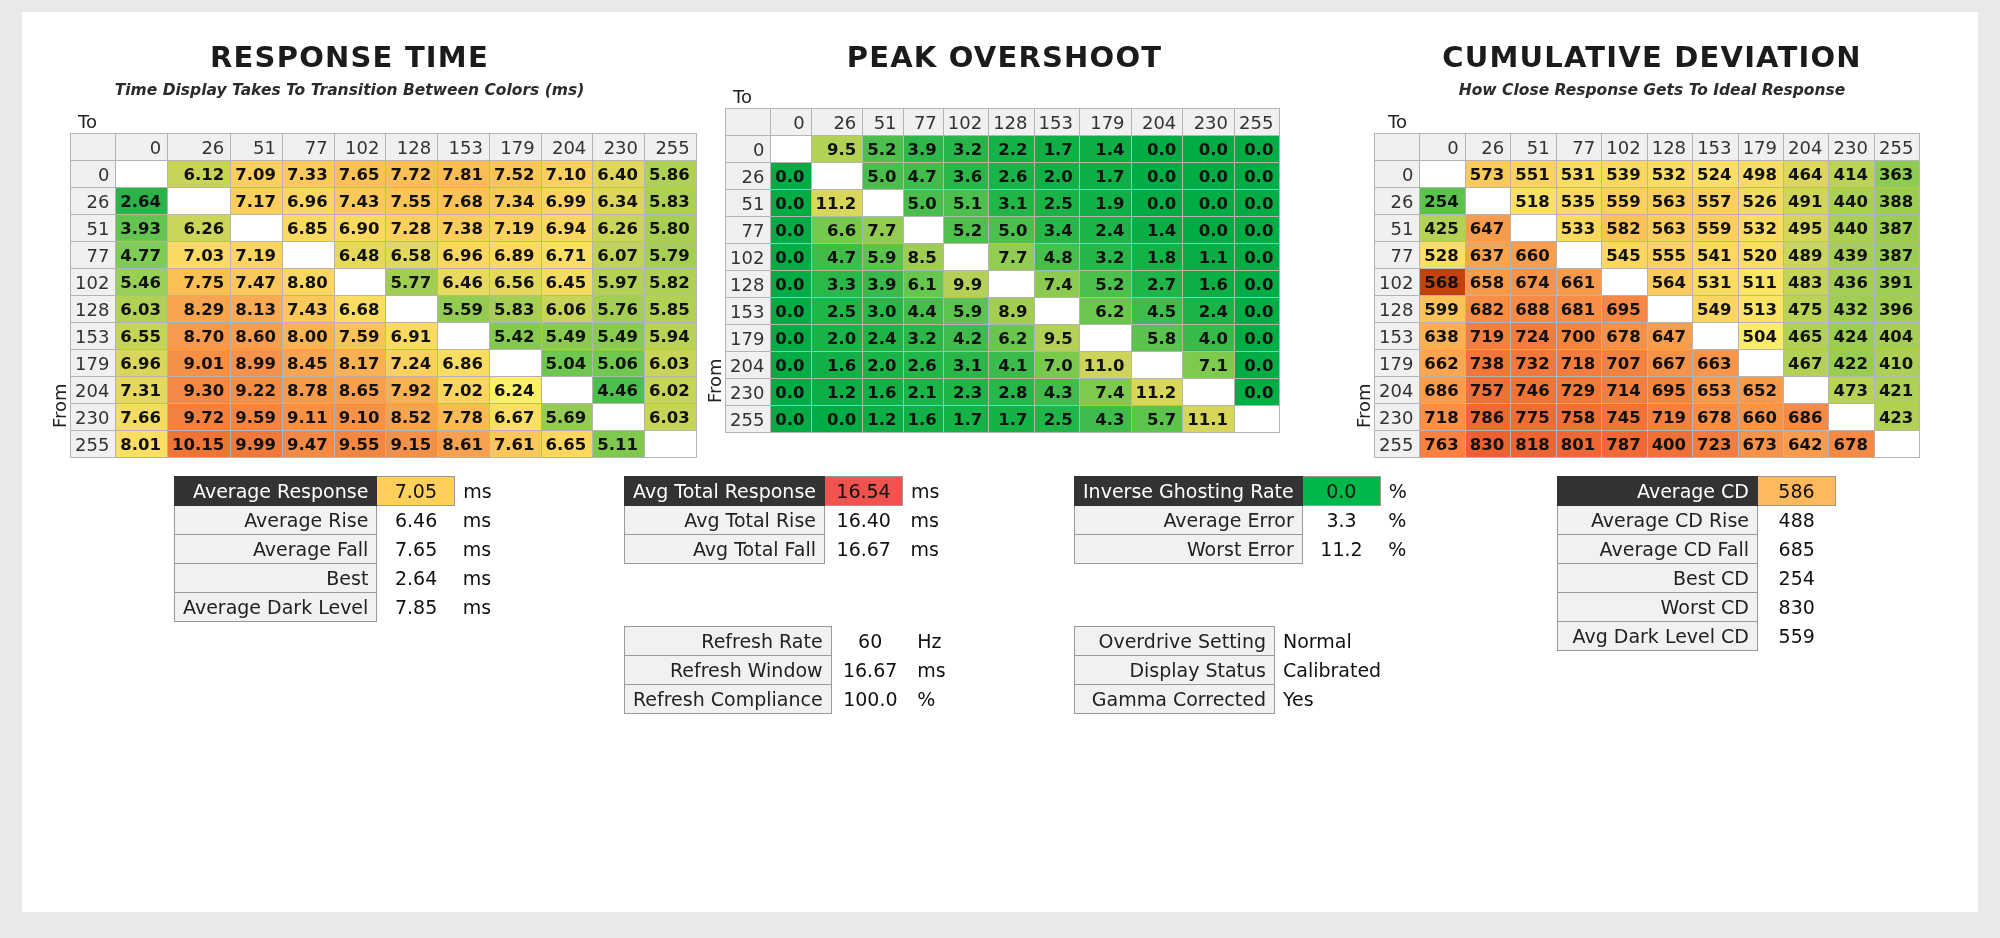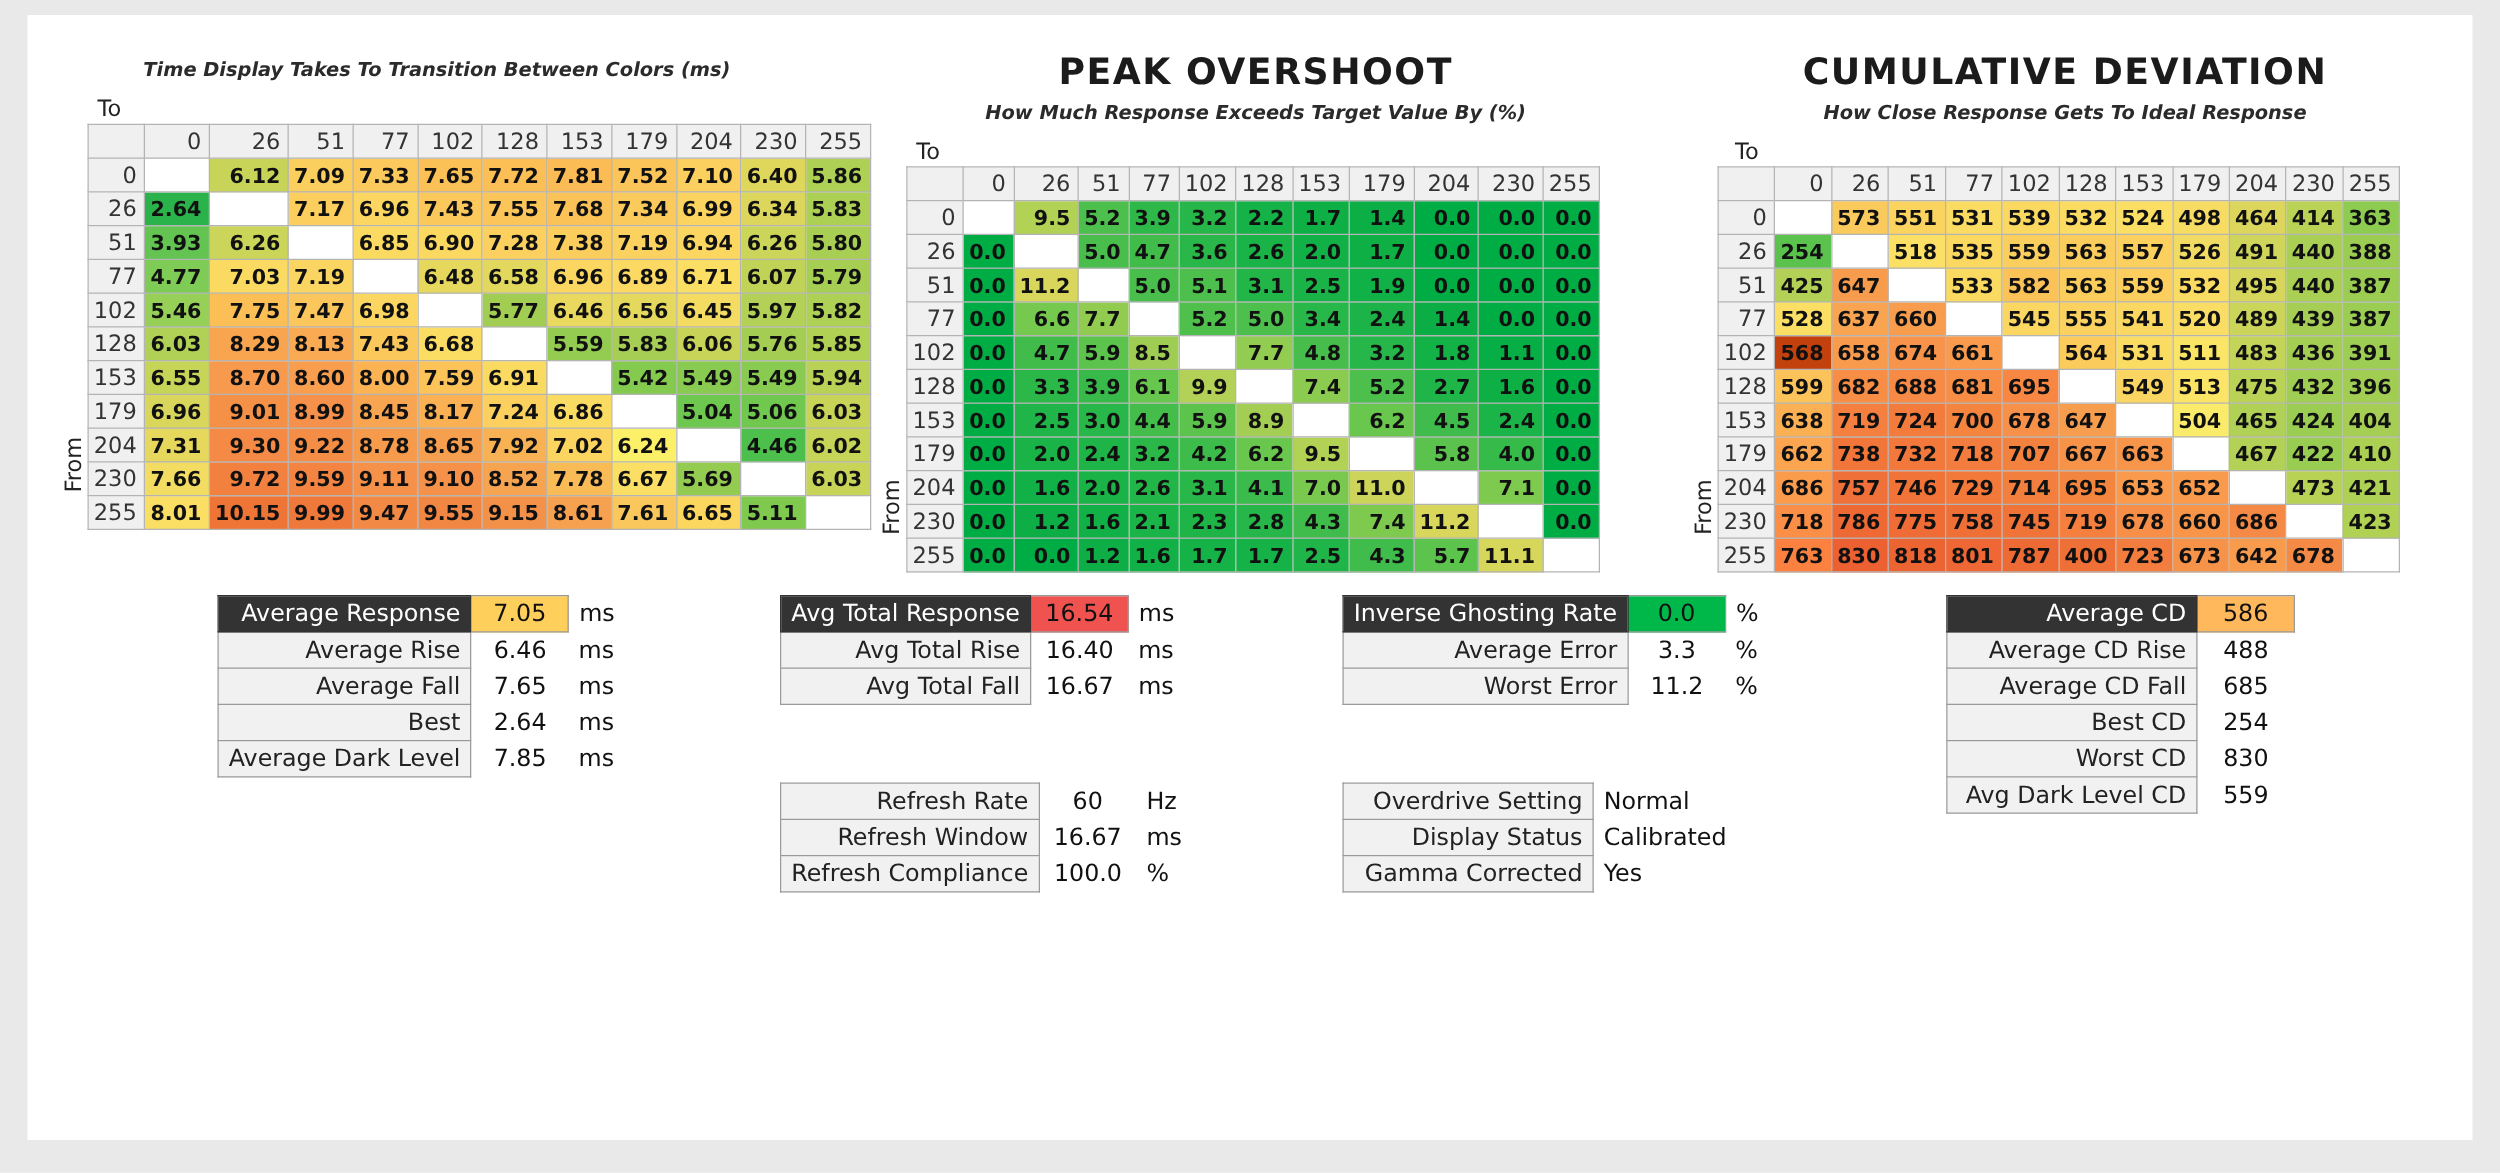--- a/index.html
+++ b/index.html
@@ -174,20 +174,21 @@
   }
 </style>
 </head>
 <body>
 
 <div id="page">
 
   <div class="panels">
 
     <div class="panel" style="width:655px;">
+      <div class="panel-title">RESPONSE TIME</div>
       <div class="panel-sub">Time Display Takes To Transition Between Colors (ms)</div>
       <span class="to-label">To</span>
       <div class="matrix-wrap" style="margin-left:26px;">
         <div class="from-label">From</div>
         <table class="matrix" id="matrix-0">
             <tbody>
               <tr>
                 <th class="corner"></th>
                 <th class="colhdr">0</th>
                 <th class="colhdr">26</th>
@@ -255,21 +256,21 @@
                 <td class="cell" style="background:#fbd962">6.89</td>
                 <td class="cell" style="background:#fbde64">6.71</td>
                 <td class="cell" style="background:#c1d357">6.07</td>
                 <td class="cell" style="background:#a6ce53">5.79</td>
               </tr>
               <tr>
                 <th class="rowhdr">102</th>
                 <td class="cell" style="background:#96d056">5.46</td>
                 <td class="cell" style="background:#fbbf56">7.75</td>
                 <td class="cell" style="background:#fbc65b">7.47</td>
-                <td class="cell" style="background:#fbd660">6.98</td>
+                <td class="cell" style="background:#fbd660">8.80</td>
                 <td class="cell diag"></td>
                 <td class="cell" style="background:#a2cd53">5.77</td>
                 <td class="cell" style="background:#e9d95e">6.46</td>
                 <td class="cell" style="background:#e4d85d">6.56</td>
                 <td class="cell" style="background:#f4dc63">6.45</td>
                 <td class="cell" style="background:#b3d156">5.97</td>
                 <td class="cell" style="background:#aed155">5.82</td>
               </tr>
               <tr>
                 <th class="rowhdr">128</th>
@@ -355,21 +356,20 @@
                 <td class="cell" style="background:#7fc94f">5.11</td>
                 <td class="cell diag"></td>
               </tr>
             </tbody>
           </table>
       </div>
     </div>
 
     <div class="panel" style="width:655px;">
       <div class="panel-title">PEAK OVERSHOOT</div>
-      <div class="panel-sub">How Much Response Exceeds Target Value By (%)</div>
       <span class="to-label">To</span>
       <div class="matrix-wrap" style="margin-left:26px;">
         <div class="from-label">From</div>
         <table class="matrix" id="matrix-1">
             <tbody>
               <tr>
                 <th class="corner"></th>
                 <th class="colhdr">0</th>
                 <th class="colhdr">26</th>
                 <th class="colhdr">51</th>

